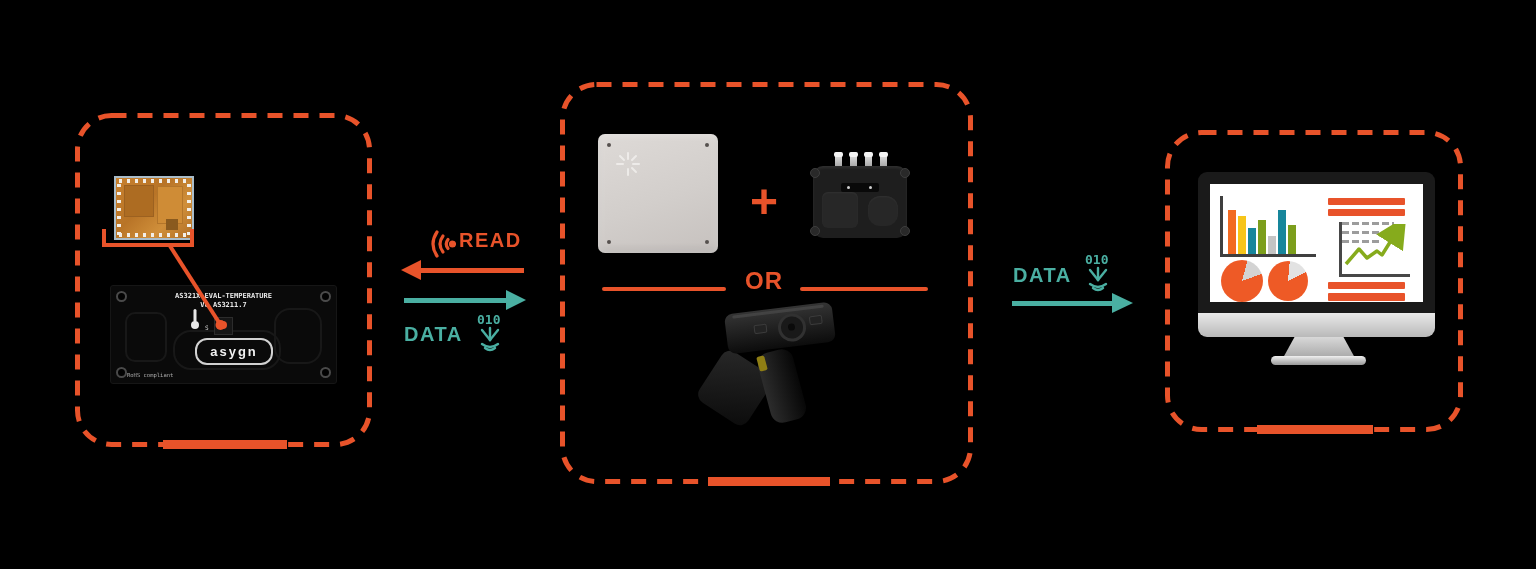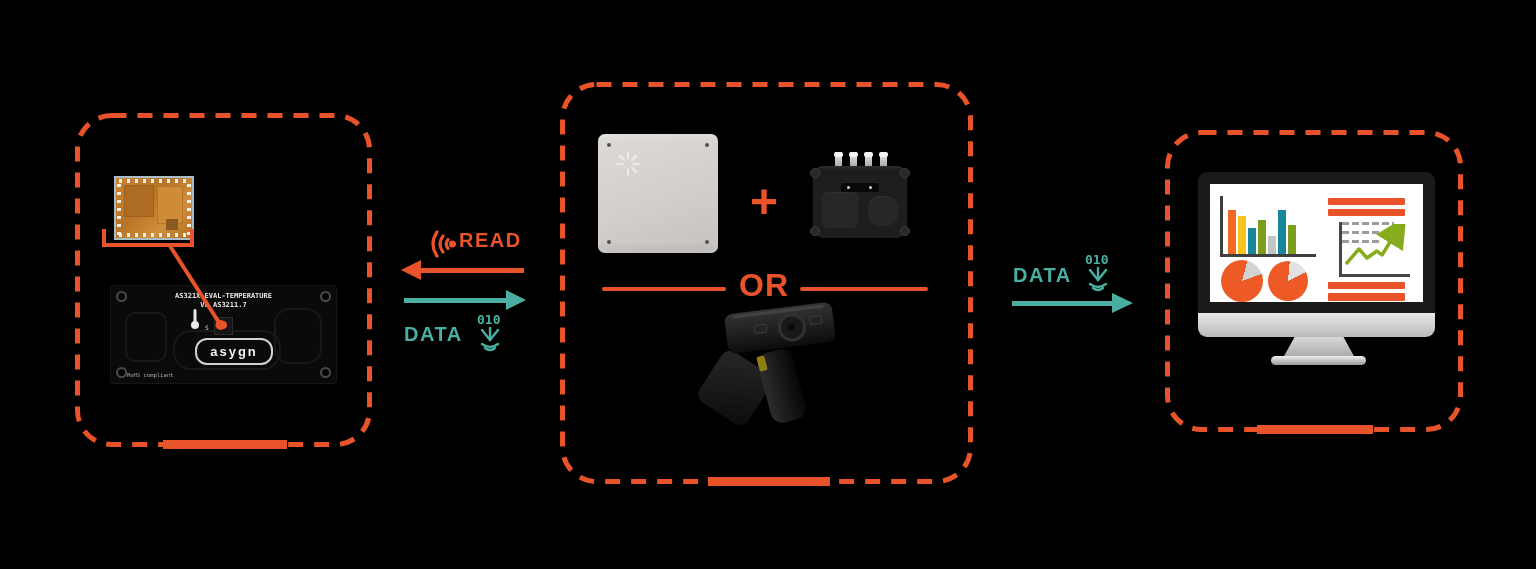--- a/index.html
+++ b/index.html
@@ -50,21 +50,21 @@
   .rm-conn{position:absolute;top:0;width:7px;height:17px;background:linear-gradient(180deg,#efefef,#9b9b9b);
       border-radius:2px;}
   .rm-conn:before{content:"";position:absolute;left:-1px;top:0;width:9px;height:5px;background:#f4f4f4;border-radius:2px;}
   #rm-label{position:absolute;left:28px;top:17px;width:38px;height:9px;background:#090909;border-radius:2px;}
   #rm-label i{position:absolute;top:3px;width:3px;height:3px;background:#cfcfcf;border-radius:50%;}
   .rm-tab{position:absolute;width:8px;height:8px;border-radius:50%;background:#292929;border:1px solid #3d3d3d;}
   .rm-shape{position:absolute;background:#272727;border-radius:6px;box-shadow:inset 0 1px 2px rgba(255,255,255,.05);}
   #or-line-left,#or-line-right{top:287px;height:4px;background:#E8532A;border-radius:2px;z-index:2;}
   #or-line-left{left:602px;width:124px;}
   #or-line-right{left:800px;width:128px;}
-  #or-text{left:736px;top:267px;width:56px;text-align:center;color:#E8532A;font-size:32px;font-weight:bold;
+  #or-text{left:736px;top:267px;width:56px;text-align:center;color:#E8532A;font-size:24px;font-weight:bold;
       letter-spacing:1px;z-index:2;}
   #handheld{left:700px;top:306px;width:140px;height:118px;z-index:2;}
   #hh-antenna{position:absolute;left:6px;top:52px;width:58px;height:60px;border-radius:10px;
       background:linear-gradient(150deg,#282828,#0b0b0b);transform:rotate(33deg);}
   #hh-grip{position:absolute;left:64px;top:44px;width:36px;height:72px;border-radius:12px;
       background:linear-gradient(90deg,#2c2c2c,#070707);transform:rotate(-15deg);}
   #hh-trigger{position:absolute;left:58px;top:50px;width:8px;height:15px;background:#8F7E14;
       transform:rotate(-15deg);border-radius:2px;}
   #hh-top{position:absolute;left:26px;top:2px;width:108px;height:40px;border-radius:8px;
       background:linear-gradient(180deg,#343434,#0c0c0c);transform:rotate(-7deg);}

